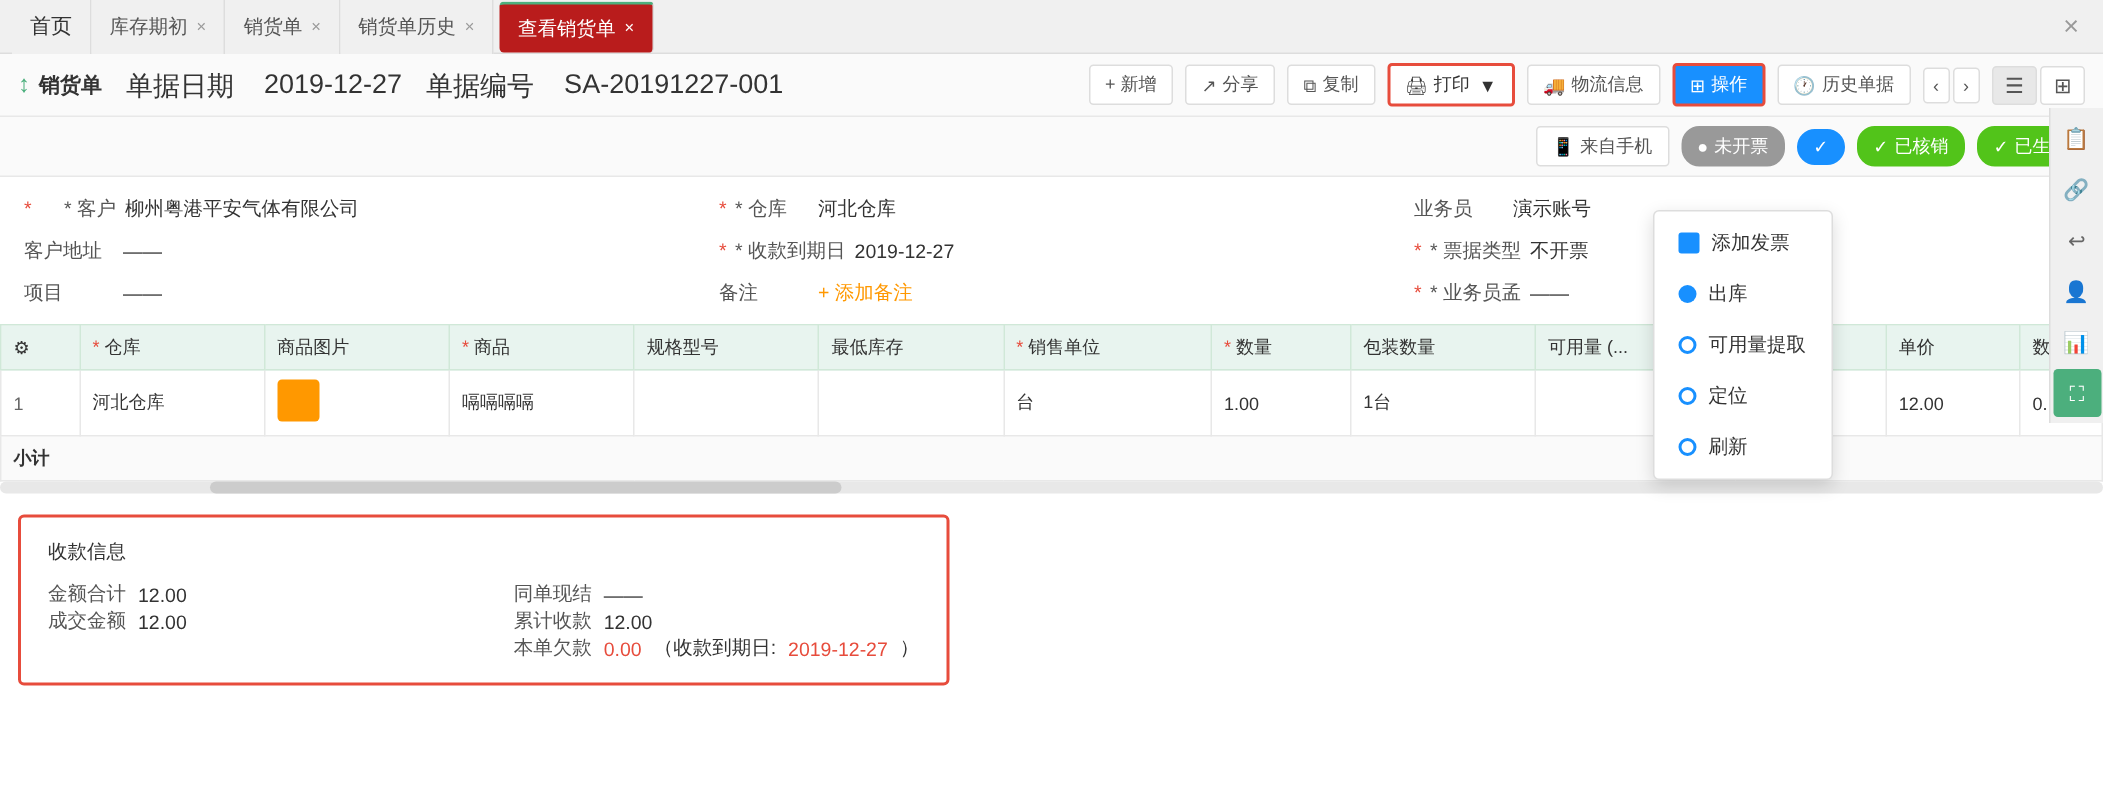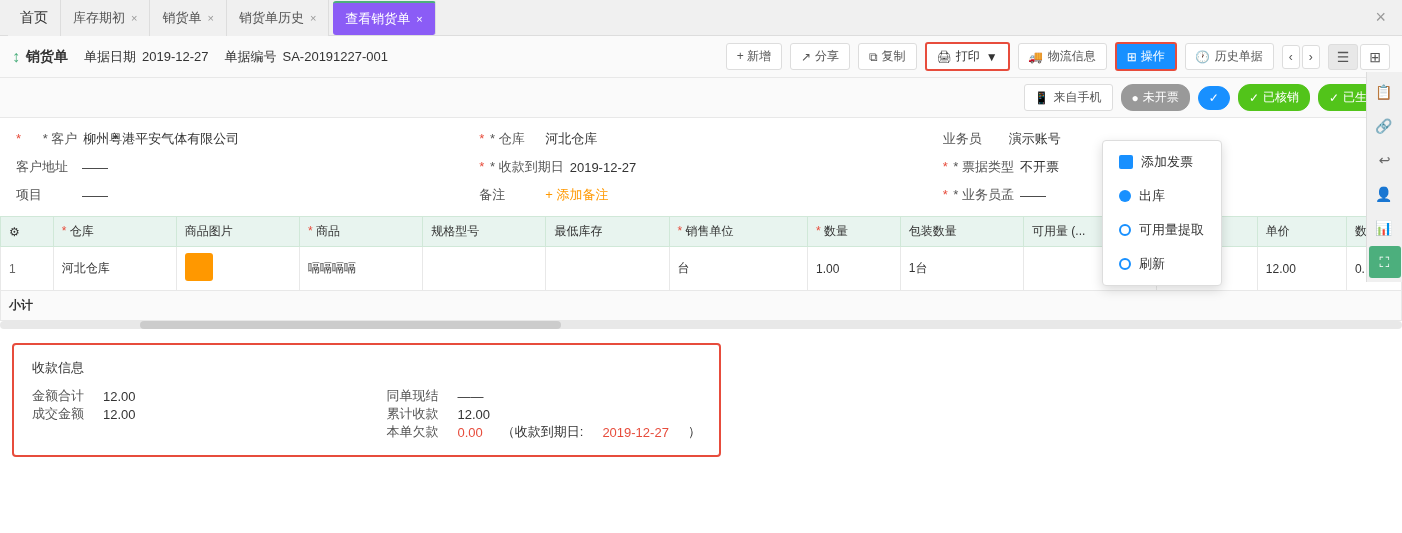--- a/index.html
+++ b/index.html
@@ -15,36 +15,36 @@
       display: flex; align-items: center; padding: 16px 12px; height: 36px;
       cursor: pointer; font-size: 13px; color: #555; border-right: 1px solid #ddd;
       background: #f0f0f0; white-space: nowrap;
     }
     .tab-item:first-child { font-size: 14px; color: #333; }
     .tab-item.active {
       background: #fff; color: #333; border-top: 2px solid #4caf7d;
       margin-top: 2px;
     }
     .tab-close { margin-left: 6px; color: #999; font-size: 11px; cursor: pointer; }
-    .tab-item.highlight { background: #8b5cf6; color: #fff; border-radius: 3px; margin: 4px 4px; height: 16px; }
+    .tab-item.highlight { background: #b91c1c; color: #fff; border-radius: 3px; margin: 4px 4px; height: 16px; }
     .tab-item.highlight .tab-close { color: #fff; }
     .tab-bar-close { margin-left: auto; font-size: 18px; color: #999; cursor: pointer; padding: 0 8px; }
 
     
     .main-content { background: #fff; min-height: calc(533px - 36px); position: relative; }
 
     
     .form-header {
       display: flex; align-items: center; padding: 6px 12px;
       border-bottom: 1px solid #e8e8e8; background: #fafafa;
       gap: 16px; flex-wrap: wrap;
     }
     .form-title { display: flex; align-items: center; gap: 6px; font-size: 14px; font-weight: bold; color: #333; }
     .form-title-icon { color: #4caf7d; font-size: 16px; }
-    .form-meta { display: flex; align-items: center; gap: 6px; color: #555; font-size: 13px; }
+    .form-meta { display: flex; align-items: center; gap: 20px; color: #555; font-size: 18px; }
     .form-meta span { color: #333; }
 
     
     .toolbar {
       display: flex; align-items: center; margin-left: auto; gap: 8px;
     }
     .toolbar-btn {
       display: flex; align-items: center; gap: 4px; padding: 4px 10px;
       border: 1px solid #ddd; border-radius: 3px; background: #fff;
       cursor: pointer; font-size: 12px; color: #555; white-space: nowrap;
@@ -99,21 +99,21 @@
     .product-img { width: 28px; height: 28px; background: #ff9800; border-radius: 3px; display: inline-block; }
 
     
     .payment-box {
       margin: 10px 12px; padding: 14px 18px;
       border: 2px solid #e74c3c; border-radius: 4px;
       background: #fff; display: inline-block; min-width: 520px;
     }
     .payment-title { font-size: 13px; font-weight: normal; color: #333; margin-bottom: 10px; }
     .payment-grid { display: grid; grid-template-columns: 1fr 1fr; gap: 6px 40px; }
-    .payment-row { display: flex; align-items: center; gap: 19px; font-size: 13px; }
+    .payment-row { display: flex; align-items: center; gap: 8px; font-size: 13px; }
     .payment-label { color: #555; }
     .payment-value { color: #333; }
     .payment-value.red { color: #e74c3c; }
 
     
     .dropdown-menu {
       position: absolute; top: 104px; right: 180px; z-index: 100;
       background: #fff; border: 1px solid #ddd; border-radius: 4px;
       box-shadow: 0 4px 12px rgba(0,0,0,0.15); min-width: 120px; padding: 4px 0;
     }
@@ -390,20 +390,24 @@
     <div class="dropdown-item">
       <span class="dropdown-icon-circle"></span>
       <span>出库</span>
     </div>
     <div class="dropdown-item">
       <span class="dropdown-icon-circle blue-outline"></span>
       <span>可用量提取</span>
     </div>
     <div class="dropdown-item">
       <span class="dropdown-icon-circle blue-outline"></span>
+      <span>定位</span>
+    </div>
+    <div class="dropdown-item">
+      <span class="dropdown-icon-circle blue-outline"></span>
       <span>刷新</span>
     </div>
   </div>
 
   
   <div class="right-icons">
     <div class="right-icon">📋</div>
     <div class="right-icon">🔗</div>
     <div class="right-icon">↩</div>
     <div class="right-icon">👤</div>

